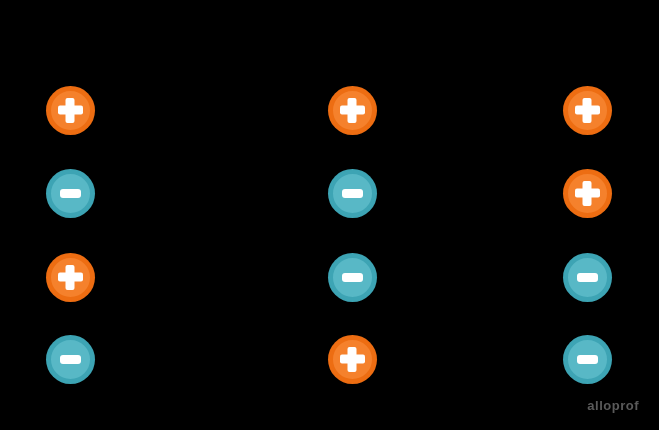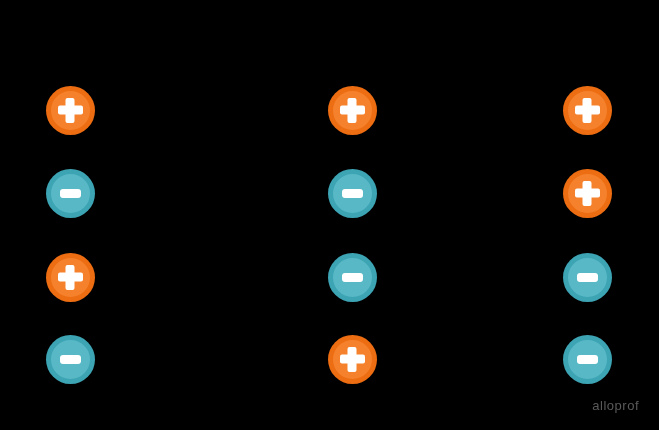--- a/index.html
+++ b/index.html
@@ -70,21 +70,21 @@
     width: 21px;
     height: 9px;
     background: var(--sign, #FFFFFF);
     border-radius: 3px;
   }
   .watermark {
     position: absolute;
     right: 20px;
     bottom: 17px;
     font-size: 13px;
-    font-weight: normal;
+    font-weight: bold;
     letter-spacing: 0.5px;
     color: var(--wm, #5A5A5A);
     user-select: none;
     text-align: center;
   }
 </style>
 </head>
 <body>
 
 <div class="canvas">

